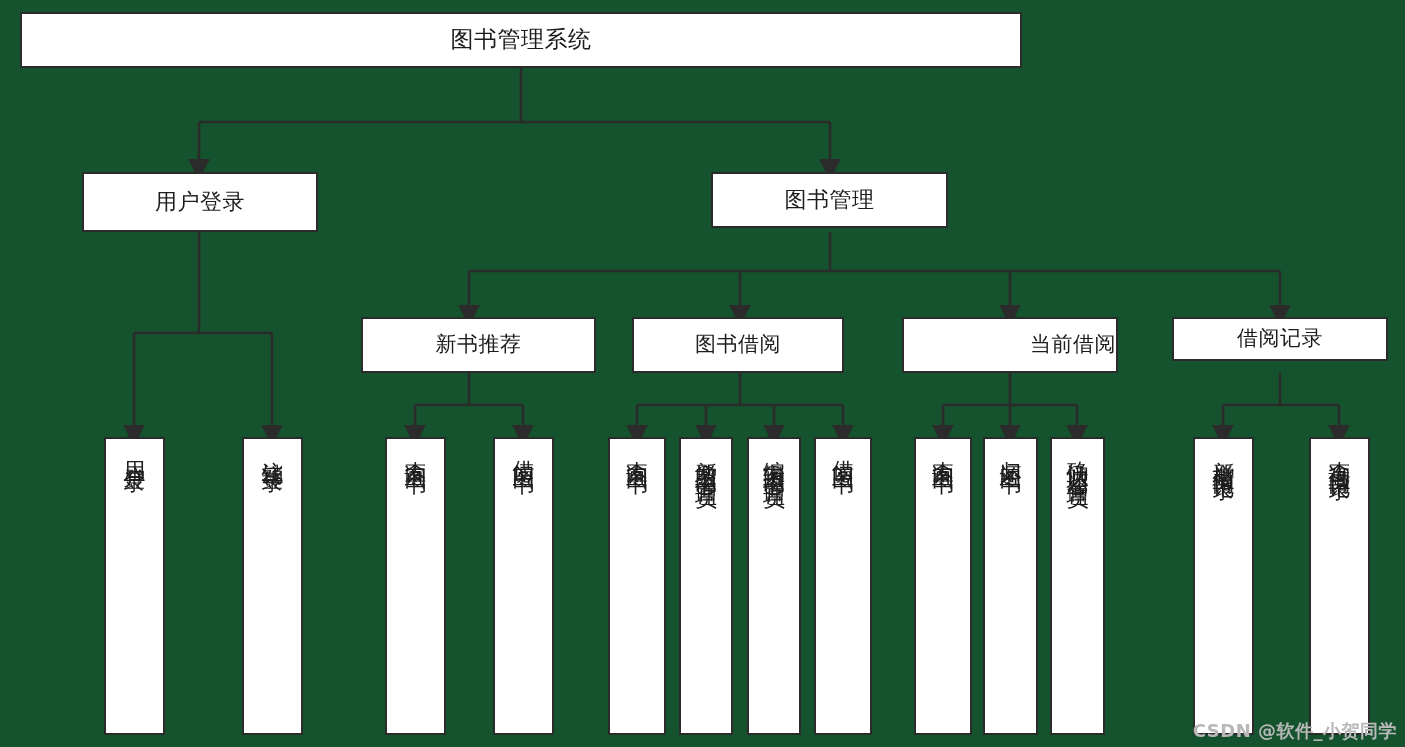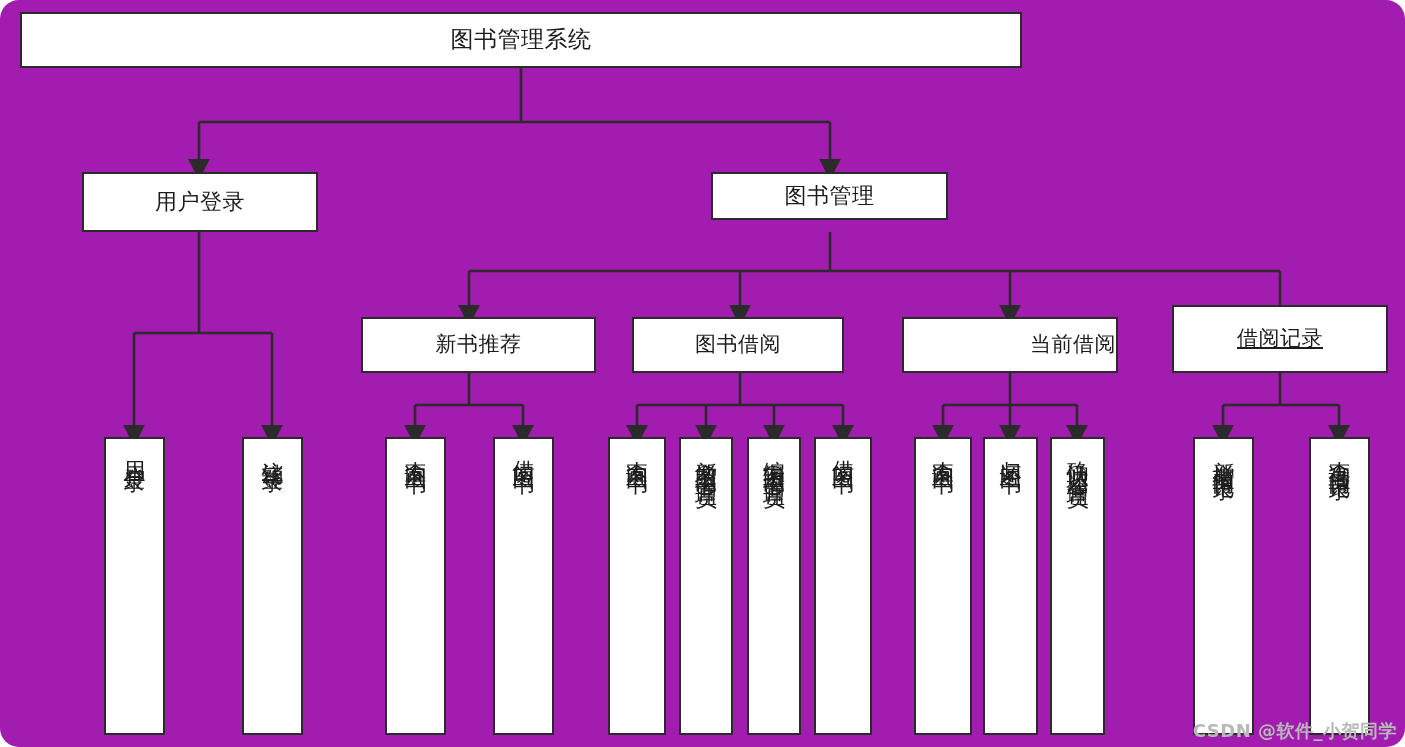--- a/index.html
+++ b/index.html
@@ -5,23 +5,22 @@
 <style>
   html,body{margin:0;padding:0;background:#ffffff;}
   body{
     font-family:"DejaVu Sans","Liberation Sans",sans-serif;
     -webkit-font-smoothing:antialiased;
   }
   #diagram{
     position:relative;
     width:1405px;
     height:747px;
-    background:#a21caf;
+    background:#14532d;
     overflow:hidden;
-    border-radius:19px;
   }
   
   #connectors{
     position:absolute;
     left:0;top:0;
     width:1405px;height:747px;
     pointer-events:none;
   }
   
   .node{
@@ -127,34 +126,34 @@
     </g>
   </svg>
 
   <div class="node root" style="left:20px;top:12px;width:1002px;height:56px;">
     <span class="label">图书管理系统</span>
   </div>
 
   <div class="node lvl1" style="left:82px;top:172px;width:236px;height:60px;">
     <span class="label">用户登录</span>
   </div>
-  <div class="node lvl1" style="left:711px;top:172px;width:237px;height:48px;">
+  <div class="node lvl1" style="left:711px;top:172px;width:237px;height:56px;">
     <span class="label">图书管理</span>
   </div>
 
   <div class="node lvl2" style="left:361px;top:317px;width:235px;height:56px;">
     <span class="label">新书推荐</span>
   </div>
   <div class="node lvl2" style="left:632px;top:317px;width:212px;height:56px;">
     <span class="label">图书借阅</span>
   </div>
   <div class="node lvl2" style="left:902px;top:317px;width:216px;height:56px;justify-content:flex-end;">
     <span class="label">当前借阅</span>
   </div>
-  <div class="node lvl2" style="left:1172px;top:305px;width:216px;height:68px;text-decoration:underline;">
+  <div class="node lvl2" style="left:1172px;top:317px;width:216px;height:44px;">
     <span class="label">借阅记录</span>
   </div>
 
   <div class="node leaf" style="left:104px;top:437px;width:61px;height:298px;">
     <span class="label">用户登录</span>
   </div>
   <div class="node leaf" style="left:242px;top:437px;width:61px;height:298px;">
     <span class="label">注销登录</span>
   </div>
 

